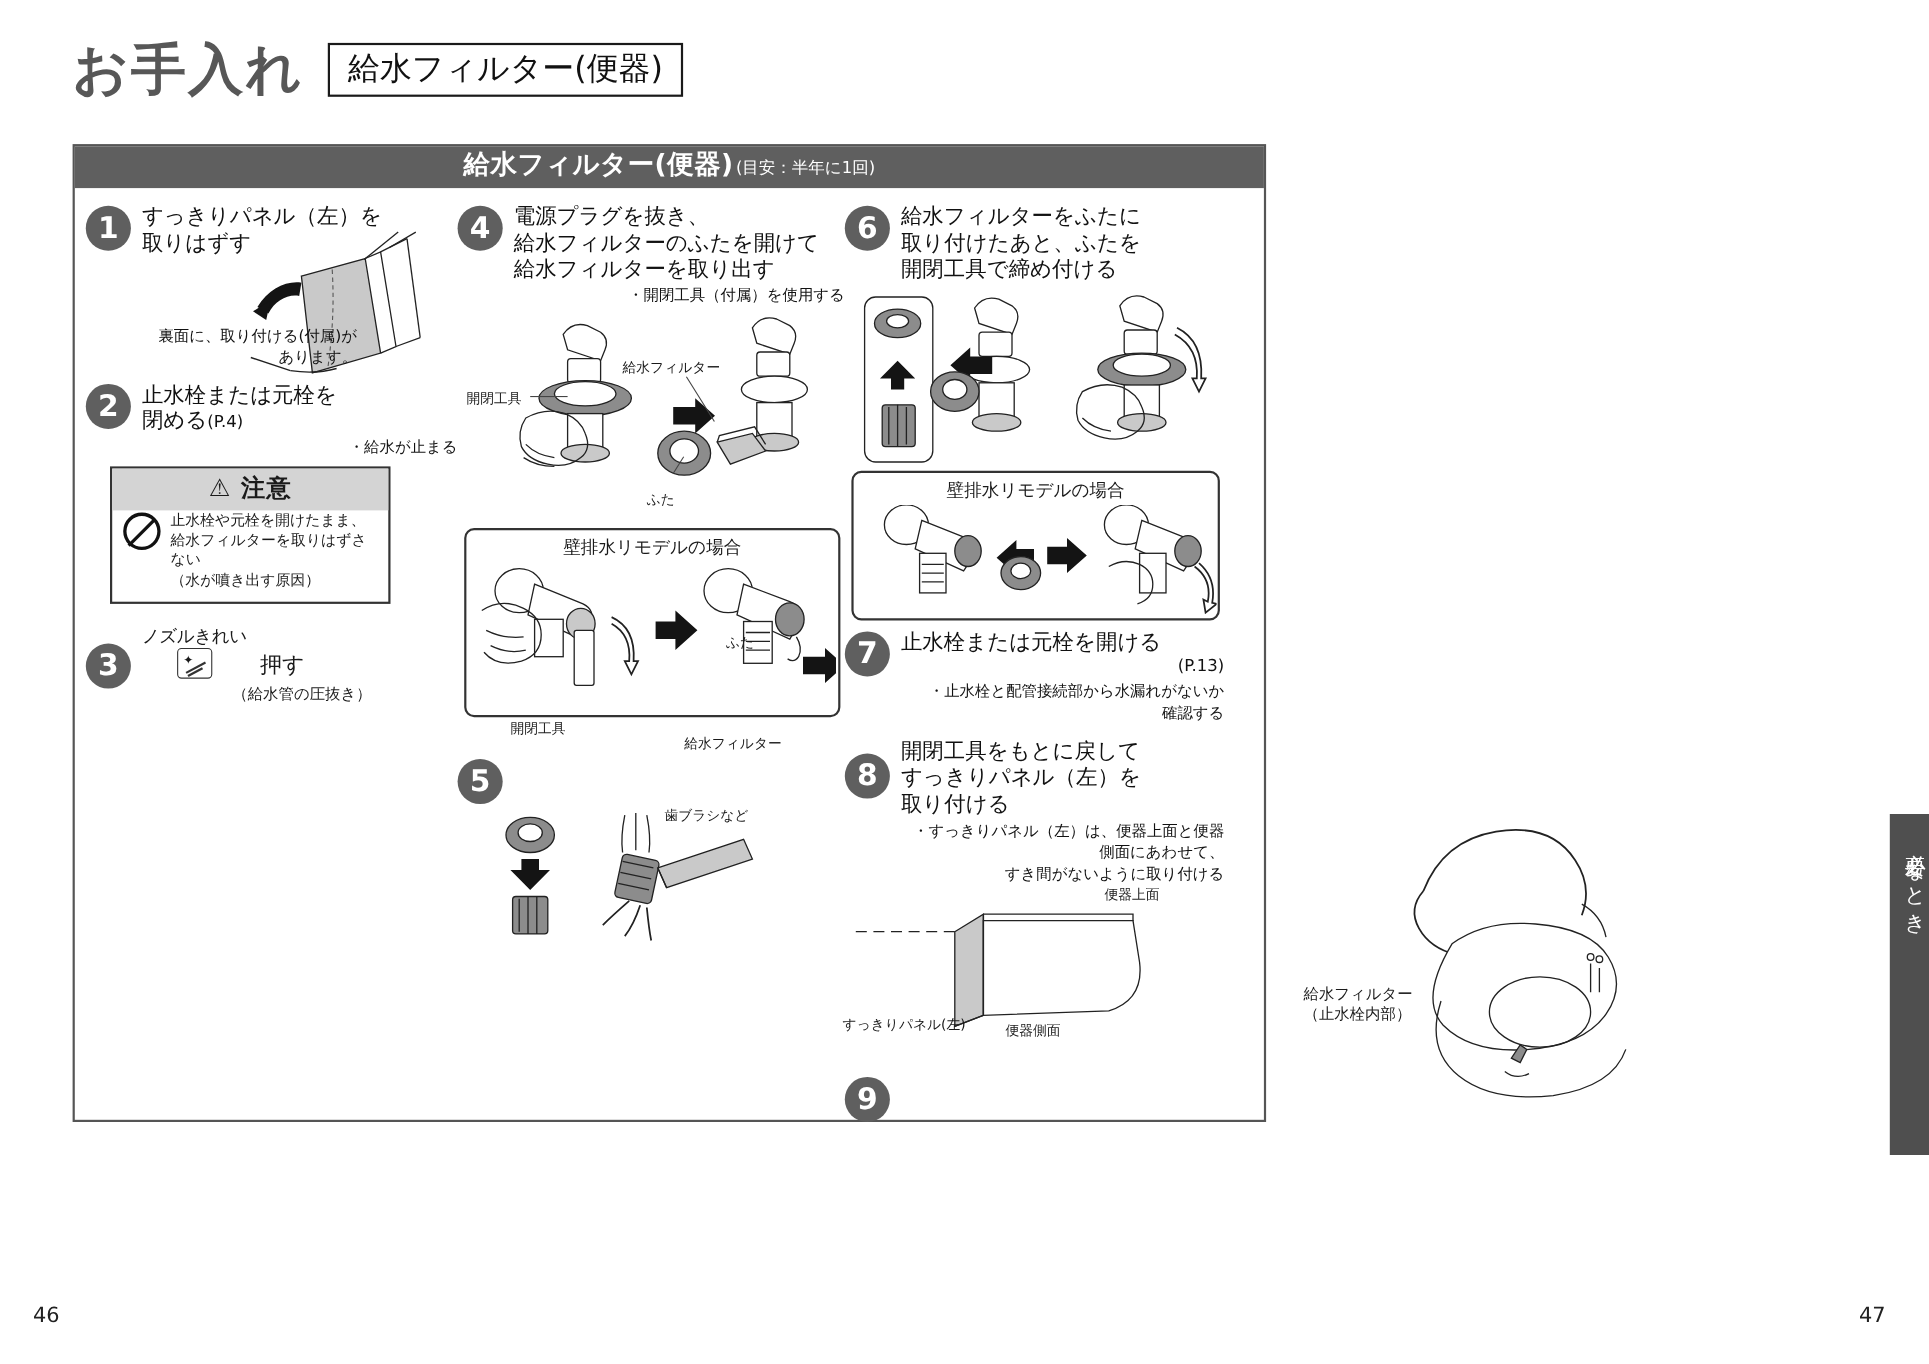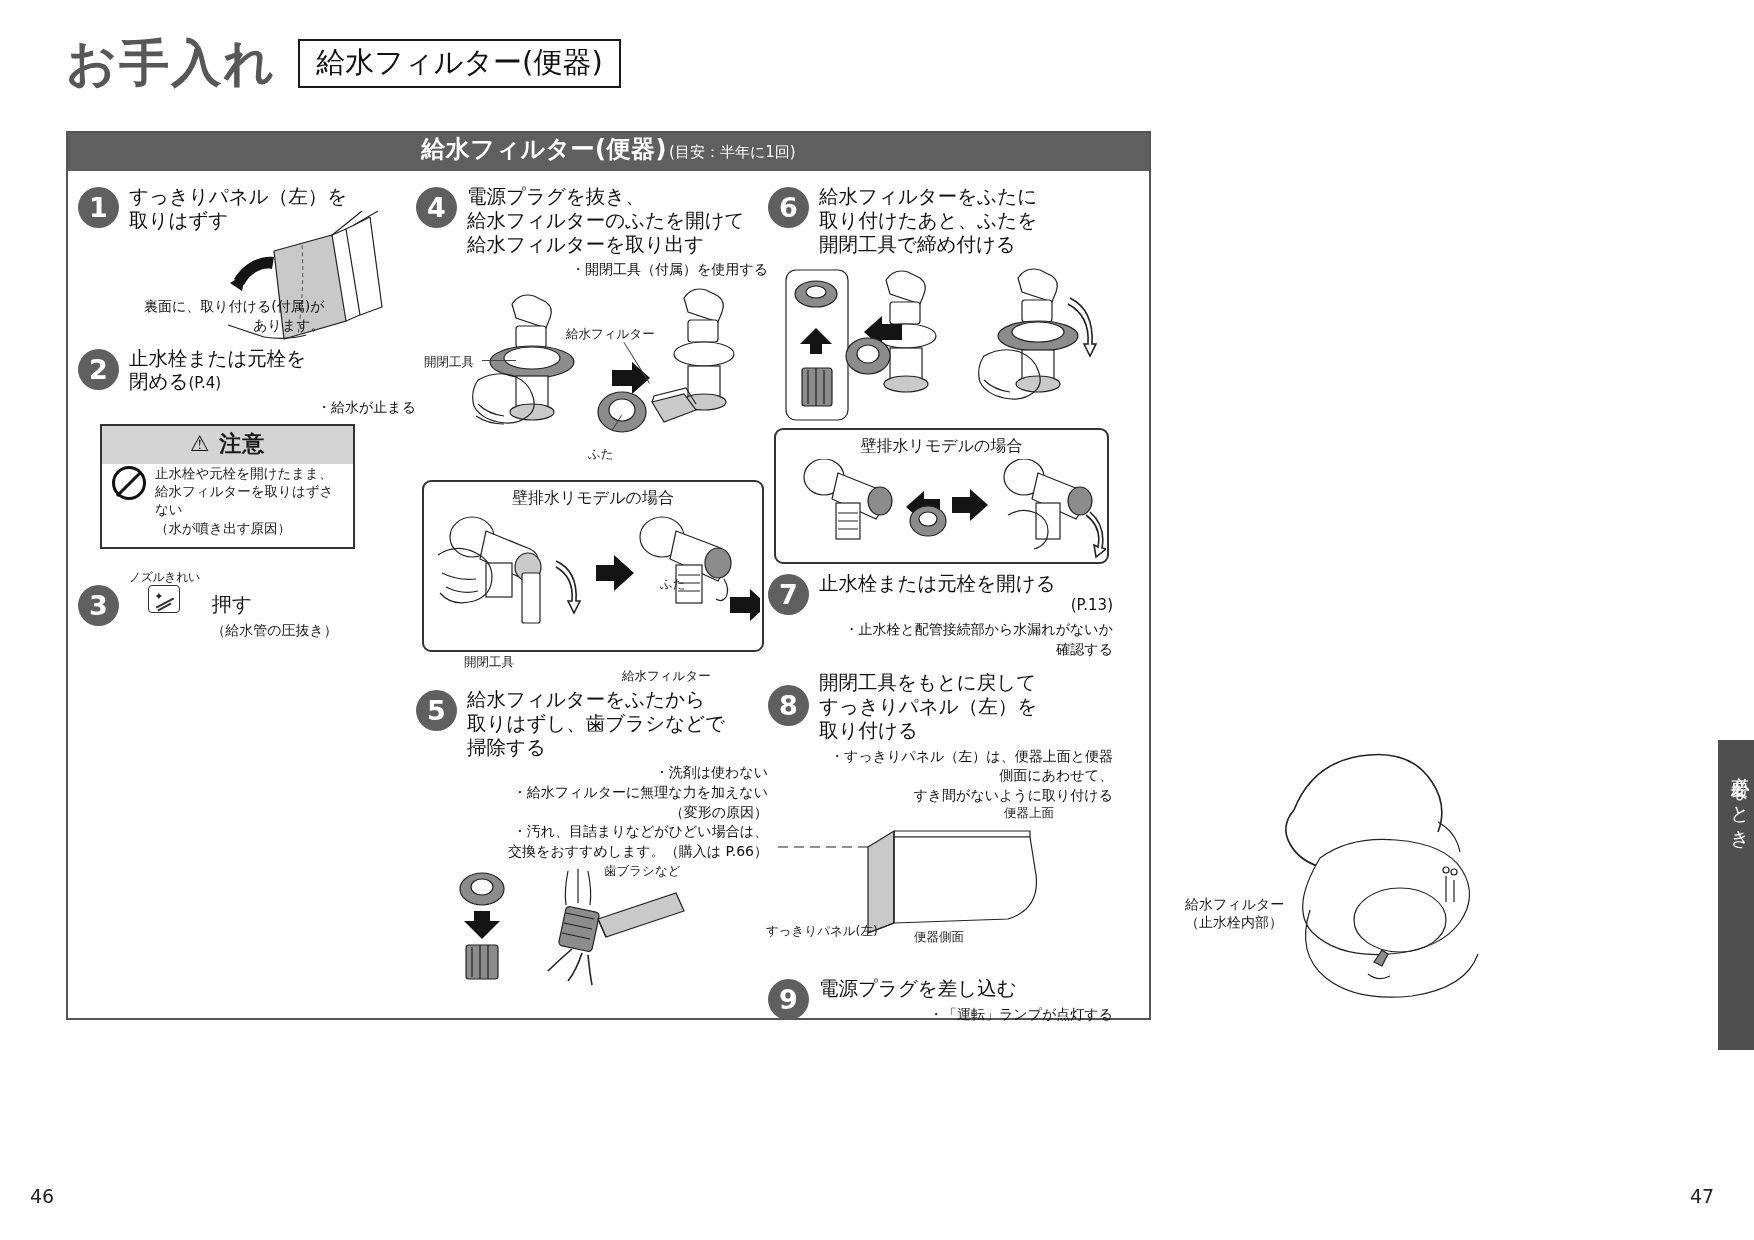--- a/index.html
+++ b/index.html
@@ -61,21 +61,21 @@
   .caution-body { display:flex; gap:9px; padding:0 9px 10px 10px; }
   .caution-text { font-size:13.5px; line-height:1.36; }
   .nogo { flex:0 0 auto; width:34px; height:34px; border:3px solid #111; border-radius:50%;
           position:relative; margin-top:2px; }
   .nogo::after { content:""; position:absolute; left:50%; top:-2px; width:3px; height:34px;
                  background:#111; transform:translateX(-50%) rotate(45deg); }
 
   
   .nozzle-wrap { display:flex; align-items:flex-start; gap:12px; }
   .nozzle-key { text-align:center; }
-  .nozzle-lbl { font-size:12px; letter-spacing:-.5px; line-height:1; margin-bottom:2px; }
+  .nozzle-lbl { font-size:16px; letter-spacing:-.5px; line-height:1; margin-bottom:2px; }
   .key-box { width:32px; height:28px; border:1.5px solid #333; border-radius:4px;
              margin:0 auto; position:relative; background:#fff; }
   .key-box .sparkle { position:absolute; left:5px; top:5px; font-size:11px; line-height:1; }
   .key-box .slash { position:absolute; left:6px; top:16px; width:20px; height:2px;
                     background:#333; transform:rotate(-28deg); }
   .key-box .slash2 { position:absolute; left:8px; top:20px; width:15px; height:2px;
                      background:#333; transform:rotate(-28deg); }
   .push-label { font-size:20px; margin-top:20px; }
   .nozzle-note { font-size:14px; margin-top:4px; margin-left:4px;text-align:center; }
 
@@ -283,32 +283,20 @@
           </div>
         </div>
         <div class="fig" style="height:46px">
           <div class="cap" style="left:48px;top:2px">開閉工具</div>
           <div class="cap" style="left:206px;top:16px">給水フィルター</div>
           <div class="cap" style="left:244px;top:-76px">ふた</div>
         </div>
 
         <div class="step" style="margin-top:-10px">
           <div class="bullet-num">5</div>
-          <div class="step-body">
-            <div class="step-head" style="white-space:pre-line">給水フィルターをふたから
-取りはずし、歯ブラシなどで
-掃除する</div>
-            <div class="notes">
-              <div>・洗剤は使わない</div>
-              <div>・給水フィルターに無理な力を加えない</div>
-              <div class="sub">（変形の原因）</div>
-              <div>・汚れ、目詰まりなどがひどい場合は、</div>
-              <div class="sub">交換をおすすめします。（購入は P.66）</div>
-            </div>
-          </div>
         </div>
 
         <div class="fig" style="height:140px;margin-top:6px">
           <svg width="352" height="140" viewBox="0 0 352 140">
 
             <ellipse class="filldark" cx="66" cy="22" rx="22" ry="16"></ellipse>
             <ellipse class="fillw" cx="66" cy="20" rx="11" ry="8"></ellipse>
             <polygon class="arrowblk" points="58,44 74,44 74,54 84,54 66,72 48,54 58,54"></polygon>
             <rect class="filldark" x="50" y="78" width="32" height="34" rx="3"></rect>
             <path class="ln" d="M56,80 v30 M64,78 v34 M72,78 v34"></path>
@@ -428,26 +416,20 @@
             <path class="ln" d="M100,122 L126,112"></path>
             <path class="ln" d="M126,20 L126,112"></path>
           </svg>
           <div class="cap" style="left:236px;top:-6px">便器上面</div>
           <div class="cap" style="left:-2px;top:112px">すっきりパネル(左)</div>
           <div class="cap" style="left:146px;top:118px">便器側面</div>
         </div>
 
         <div class="step" style="margin-top:26px">
           <div class="bullet-num">9</div>
-          <div class="step-body">
-            <div class="step-head">電源プラグを差し込む</div>
-            <div class="notes">
-              <div>・「運転」ランプが点灯する</div>
-            </div>
-          </div>
         </div>
 
       </div>
     </div>
   </div>
 
   <div style="position:absolute;left:1250px;top:730px;width:260px;height:300px">
     <svg width="260" height="300" viewBox="0 0 260 300">
       <path class="ln2" d="M44,80 q18,-46 66,-54 q50,-8 72,26 q16,24 6,50"></path>
       <path class="ln2" d="M44,80 q-14,16 -4,34 q10,18 34,24"></path>

